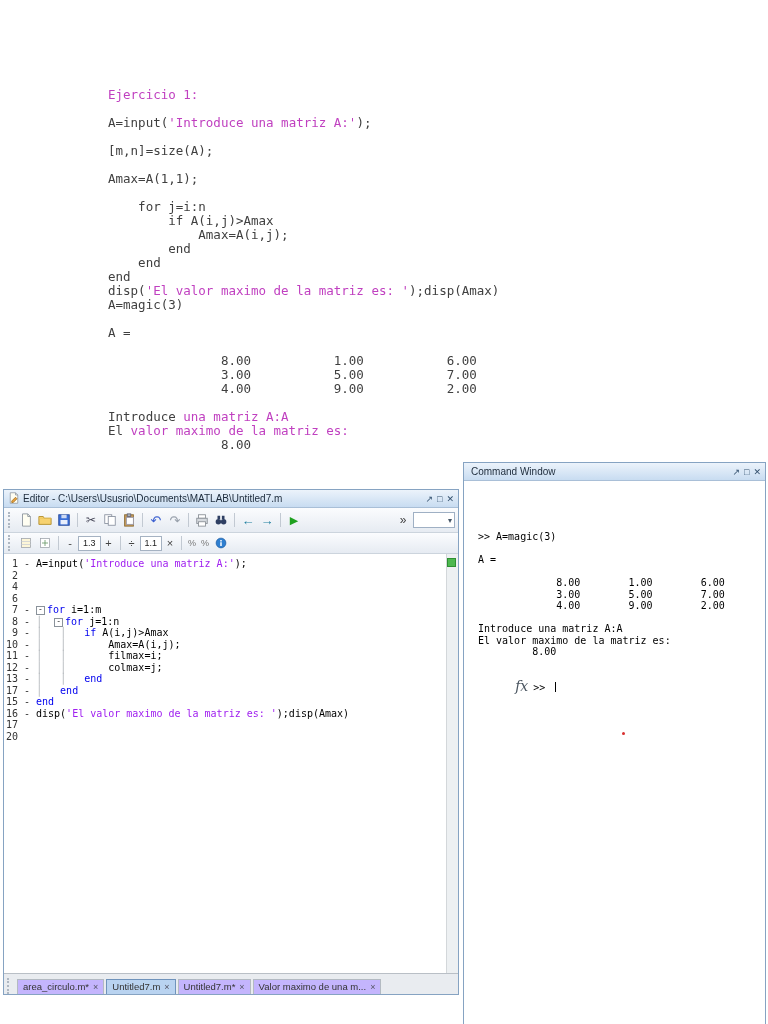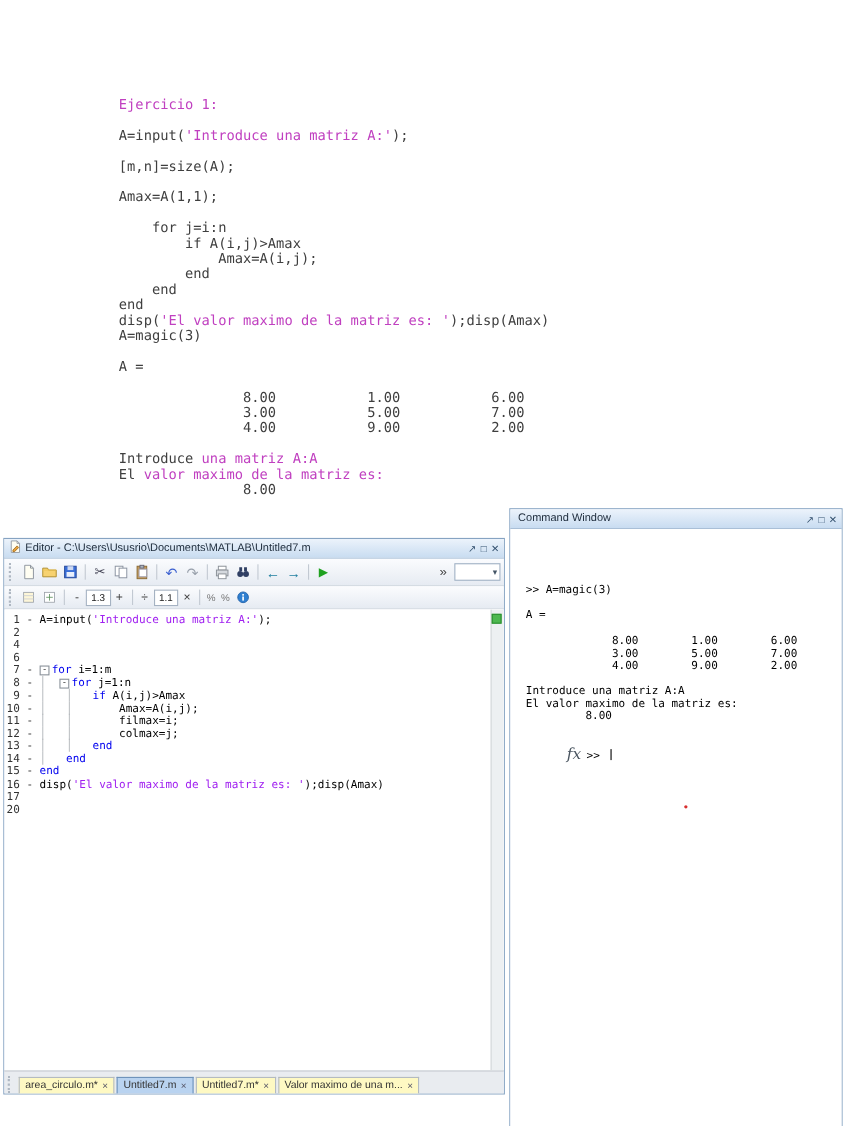--- a/index.html
+++ b/index.html
@@ -55,21 +55,21 @@
   .codearea{position:relative;flex:1;background:#fff;overflow:hidden;
             font:10px/11.5px "DejaVu Sans Mono",monospace;padding:4px 14px 0 2px;}
   .codearea .cl{height:11.5px;}
   .gut{display:inline-block;width:26px;white-space:pre;color:#333;margin-right:4px;}
   .lintstrip{position:absolute;right:0;top:0;bottom:0;width:11px;background:#edf0f2;border-left:1px solid #d3d7da;}
   .lintok{position:absolute;right:2px;top:4px;width:7px;height:7px;background:#4db84f;border:1px solid #2e8f32;}
 
   .tabbar{height:19px;flex:0 0 19px;background:#e9ecf0;border-top:1px solid #b9bfc6;display:flex;
           align-items:flex-end;padding:1px 2px 0 2px;gap:2px;font-size:9.5px;color:#333;}
   .tab{display:flex;align-items:center;gap:4px;padding:1px 5px 2px;border:1px solid #b3bac2;border-bottom:none;
-       background:#fef9c3;white-space:nowrap;}
+       background:#c4b5fd;white-space:nowrap;}
   .tab.active{background:#b9d3f0;border-color:#6f93bb;}
   .tclose{font-size:9px;color:#556;}
 
   .cmdcontent{flex:1;position:relative;background:#fff;font:10px/11.5px "DejaVu Sans Mono",monospace;
               padding:50px 4px 0 14px;overflow:hidden;}
   .cmdcontent .cl{height:11.5px;}
   .promptrow{height:13px;white-space:pre;margin-left:-11px;}
   .fxicon{font-family:"DejaVu Serif",serif;font-style:italic;font-size:14px;color:#4a5560;margin-right:5px;}
   .caret{display:inline-block;width:1px;height:10px;background:#000;vertical-align:-1px;margin-left:4px;}
   .reddot{position:absolute;left:158px;top:251px;width:3px;height:3px;background:#d83030;border-radius:50%;}
@@ -233,21 +233,21 @@
         <div class="cl"><span class="gut"> 2</span></div>
         <div class="cl"><span class="gut"> 4</span></div>
         <div class="cl"><span class="gut"> 6</span></div>
         <div class="cl"><span class="gut"> 7 -</span><span class="tk-fold">-</span><span class="tk-kw">for</span><span class="tk-plain"> i=1:m</span></div>
         <div class="cl"><span class="gut"> 8 -</span><span class="tk-guide">│  </span><span class="tk-fold">-</span><span class="tk-kw">for</span><span class="tk-plain"> j=1:n</span></div>
         <div class="cl"><span class="gut"> 9 -</span><span class="tk-guide">│   │   </span><span class="tk-kw">if</span><span class="tk-plain"> A(i,j)&gt;Amax</span></div>
         <div class="cl"><span class="gut">10 -</span><span class="tk-guide">│   │   </span><span class="tk-plain">    Amax=A(i,j);</span></div>
         <div class="cl"><span class="gut">11 -</span><span class="tk-guide">│   │   </span><span class="tk-plain">    filmax=i;</span></div>
         <div class="cl"><span class="gut">12 -</span><span class="tk-guide">│   │   </span><span class="tk-plain">    colmax=j;</span></div>
         <div class="cl"><span class="gut">13 -</span><span class="tk-guide">│   │   </span><span class="tk-kw">end</span></div>
-        <div class="cl"><span class="gut">14 -</span><span class="tk-guide">│   </span><span class="tk-kw">end</span></div>
+        <div class="cl"><span class="gut">17 -</span><span class="tk-guide">│   </span><span class="tk-kw">end</span></div>
         <div class="cl"><span class="gut">15 -</span><span class="tk-kw">end</span></div>
         <div class="cl"><span class="gut">16 -</span><span class="tk-plain">disp(</span><span class="tk-str">'El valor maximo de la matriz es: '</span><span class="tk-plain">);disp(Amax)</span></div>
         <div class="cl"><span class="gut">17</span></div>
         <div class="cl"><span class="gut">20</span></div>
       </div>
 
     <div class="tabbar">
       <span class="grip"></span>
       <span class="tab">
         <span>area_circulo.m*</span>

